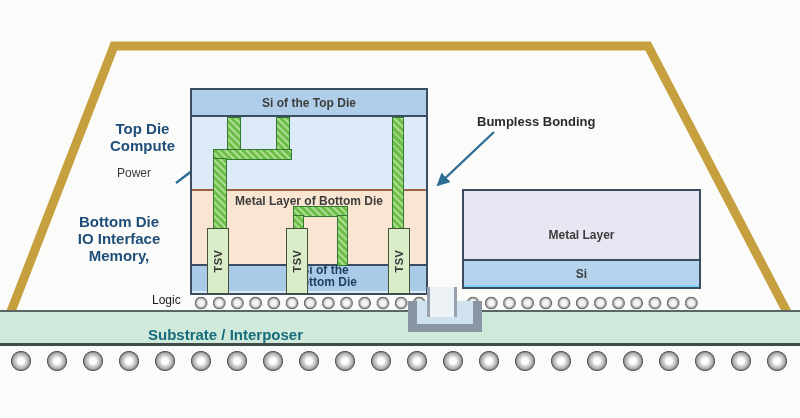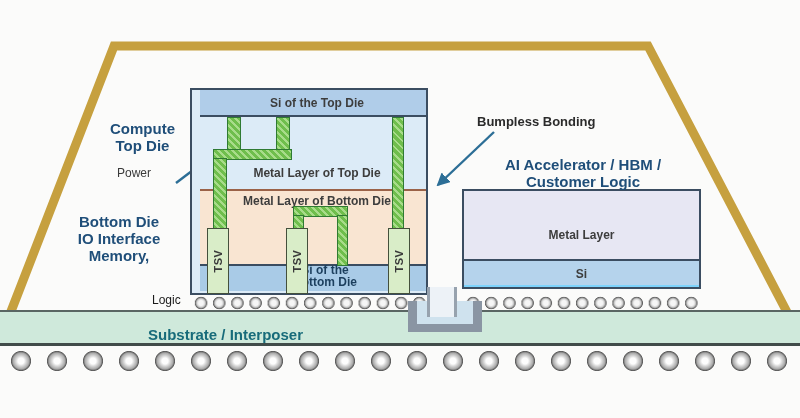--- a/index.html
+++ b/index.html
@@ -6,21 +6,21 @@
   .stage{
     position:relative; width:800px; height:418px; overflow:hidden;
     background:#fbfbfa;
     font-family:"Liberation Sans", sans-serif;
   }
   svg.overlay{position:absolute; left:0; top:0; z-index:1; pointer-events:none;}
 
   
   .stacked-die{
     position:absolute; left:190px; top:88px; width:238px; height:207px;
-    border:2px solid #3b4d61; box-sizing:border-box; z-index:2; background:#dcebf7;padding-left:8px;
+    border:2px solid #3b4d61; box-sizing:border-box; z-index:2; background:#dcebf7;
   }
   .layer{position:relative; width:100%; box-sizing:border-box;}
   .si-top{height:27px; background:#b0cde9; border-bottom:2px solid #3b4d61;}
   .metal-top{height:74px; background:#dcebf7; border-bottom:2px solid #9b6248;}
   .metal-bottom{height:75px; background:#f9e5d2; border-bottom:2px solid #3b4d61;}
   .si-bottom{height:25px; background:#a9cbe7;}
   .layer-lbl{
     position:absolute; width:100%; text-align:center;
     font-size:12px; font-weight:bold; color:#3d3d3d; z-index:6;
   }
@@ -112,21 +112,20 @@
     <line x1="176" y1="183" x2="209" y2="158" stroke="#2c6e96" stroke-width="2.4" marker-end="url(#ah)"></line>
     <line x1="494" y1="132" x2="438" y2="185" stroke="#2c6e96" stroke-width="2.4" marker-end="url(#ah)"></line>
   </svg>
 
   <div class="stacked-die">
     <div class="layer si-top"></div>
     <div class="layer metal-top"></div>
     <div class="layer metal-bottom"></div>
     <div class="layer si-bottom"></div>
     <div class="layer-lbl" style="top:6px;">Si of the Top Die</div>
-    <div class="layer-lbl" style="top:76px;">Metal Layer of Top Die</div>
     <div class="layer-lbl" style="top:104px;">Metal Layer of Bottom Die</div>
     <div class="layer-lbl" style="top:174px; left:58px; width:150px; color:#1c3f5e; line-height:12px;">
       <div>Si of the</div>
       <div>Bottom Die</div>
     </div>
   </div>
 
   <div class="grn" style="left:227px; top:117px; width:14px; height:36px;"></div>
   <div class="grn" style="left:276px; top:117px; width:14px; height:36px;"></div>
   <div class="grn" style="left:213px; top:149px; width:79px; height:11px;"></div>
@@ -156,39 +155,35 @@
     <div class="layer-lbl" style="top:76px;">Si</div>
   </div>
 
   <div class="u-channel"></div>
   <div class="bridge-pillar"></div>
 
   <div class="substrate"></div>
   <div class="balls"></div>
 
   <div class="lbl-blue" style="left:80px; top:120px; width:125px;">
+    <div>Top Die</div>
     <div>Compute</div>
-    <div>Top Die</div>
   </div>
 
   <div class="lbl-sm center" style="left:70px; top:166px; width:128px; color:#3a3a3a;">
     <div>Power</div>
   </div>
 
   <div class="lbl-blue" style="left:48px; top:213px; width:142px;">
     <div>Bottom Die</div>
     <div>IO Interface</div>
     <div>Memory,</div>
   </div>
 
   <div class="lbl-sm" style="left:152px; top:293px; color:#1a1a1a;">Logic</div>
 
   <div class="lbl-teal" style="left:148px; top:326px;">Substrate / Interposer</div>
 
 
   <div class="lbl-sm semib" style="left:477px; top:114px; font-size:13px;">Bumpless Bonding</div>
 
-  <div class="lbl-blue" style="left:488px; top:156px; width:190px;">
-    <div>AI Accelerator / HBM /</div>
-    <div>Customer Logic</div>
-  </div>
 
 </div>
 
 </body></html>

